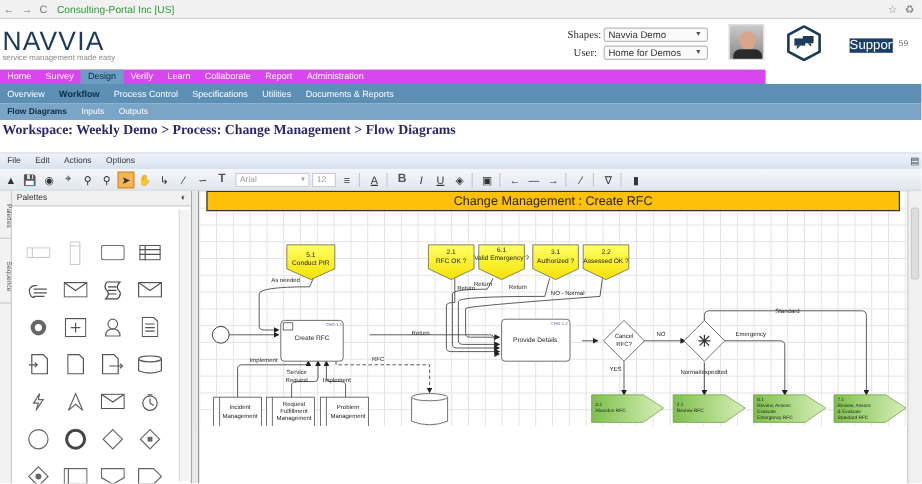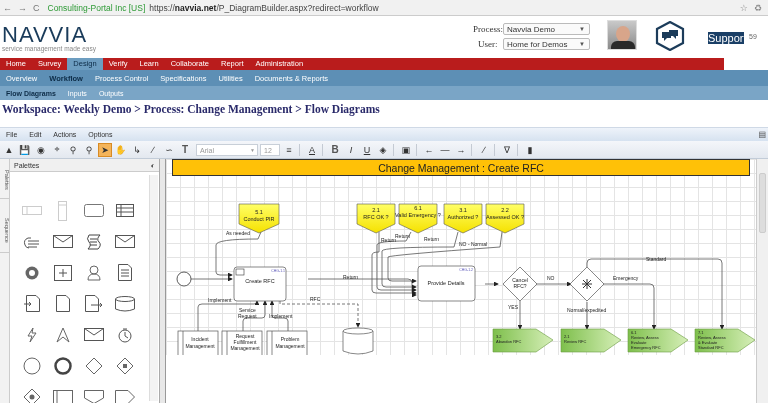--- a/index.html
+++ b/index.html
@@ -17,21 +17,21 @@
 .client-lbl{left:473px;top:8px}
 .user-lbl{left:478px;top:23px}
 .sel{position:absolute;width:87px;height:12px;border:1px solid #bbb;border-radius:2px;background:#fafafa;font-size:8px;color:#333;padding-left:3px;line-height:11px}
 .sel .arr{position:absolute;right:4px;top:0;font-size:6px;color:#555}
 .avatar{position:absolute;left:607px;top:20px;width:30px;height:30px;background:linear-gradient(#c9c9c9,#8a8a8a);border:1px solid #ddd;overflow:hidden}
 .avatar .head{position:absolute;left:8px;top:5px;width:14px;height:16px;background:#d8a58a;border-radius:50%}
 .avatar .body{position:absolute;left:3px;top:20px;width:24px;height:12px;background:#2a2a2a;border-radius:6px 6px 0 0}
 .chaticon{position:absolute;left:655px;top:21px;width:30px;height:30px}
 .support{position:absolute;left:708px;top:32px;width:36px;height:12px;background:#1a3f66;color:#fff;font-size:11px;text-align:center;line-height:12px}
 .support-count{position:absolute;left:749px;top:33px;font-size:7px;color:#666}
-.menu1{position:absolute;left:0;top:58px;width:724px;height:12px;background:#b91c1c;display:flex;font-size:7.5px;color:#fff}
+.menu1{position:absolute;left:0;top:58px;width:638px;height:12px;background:#d946ef;display:flex;font-size:7.5px;color:#fff}
 .menu1 span{padding:0 6px;line-height:12px}
 .menu1 span.active{background:#6d9dc0;color:#0d2c47}
 .menu2{position:absolute;left:0;top:70px;width:768px;height:16px;background:#5d8fb5;display:flex;font-size:7.5px;color:#fff;align-items:center}
 .menu2 span{padding:0 6px}
 .menu2 span.active{color:#0d2c47;font-weight:bold}
 .menu3{position:absolute;left:0;top:86px;width:768px;height:14px;background:#7aa5c6;display:flex;font-size:7px;color:#fff;align-items:center}
 .menu3 span{padding:0 6px}
 .menu3 span.active{color:#0d2c47;font-weight:bold}
 .crumb{position:absolute;left:2px;top:103px;font-family:"Liberation Serif",serif;font-weight:bold;font-size:11.5px;color:#2a2a6a}
 .appmenu{position:absolute;left:0;top:127px;width:768px;height:14px;background:linear-gradient(#eef3fa,#d6e2f0);border-top:1px solid #cfd9e6;display:flex;font-size:7px;color:#333;align-items:center}
@@ -65,31 +65,30 @@
 </head>
 <body>
 
 <div class="browserbar">
   <div class="nav">
     <span>←</span>
     <span>→</span>
     <span>C</span>
   </div>
   <span class="secure">Consulting-Portal Inc [US]</span>
-  <span class="url"><span>https://</span><b>navvia.net</b><span>/P_DiagramBuilder.aspx?redirect=workflow</span></span>
   <div class="right">
     <span>☆</span>
     <span>♻</span>
   </div>
 </div>
 
 <div class="header">
   <div class="logo">NAVVIA</div>
   <div class="logo-sub">service management made easy</div>
-  <div class="client-lbl">Process:</div>
+  <div class="client-lbl">Shapes:</div>
   <div class="sel" style="left:503px;top:7px"><span>Navvia Demo</span><span class="arr">▼</span></div>
   <div class="user-lbl">User:</div>
   <div class="sel" style="left:503px;top:22px"><span>Home for Demos</span><span class="arr">▼</span></div>
 </div>
 <div class="avatar">
     <div class="head"></div>
     <div class="body"></div>
   </div>
 <svg class="chaticon" viewBox="0 0 30 30">
   <polygon points="15,1 28,8 28,22 15,29 2,22 2,8" fill="#fff" stroke="#1c3c5a" stroke-width="2.2"></polygon>

